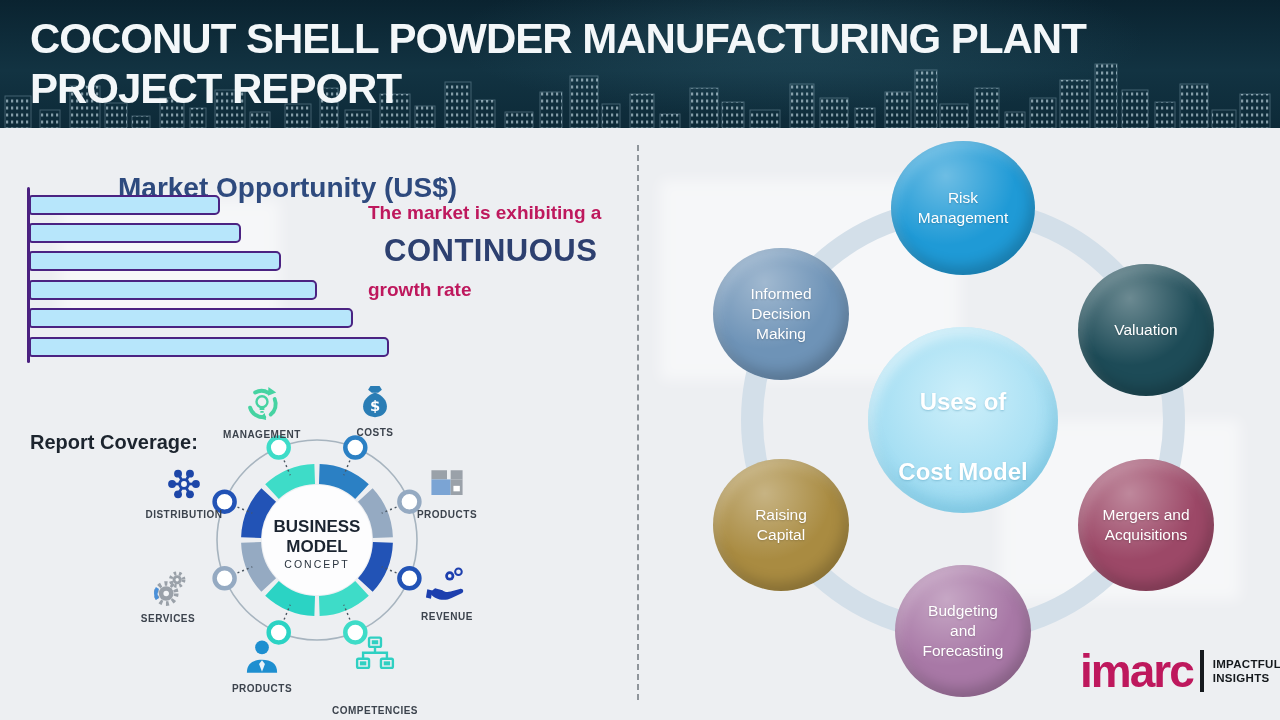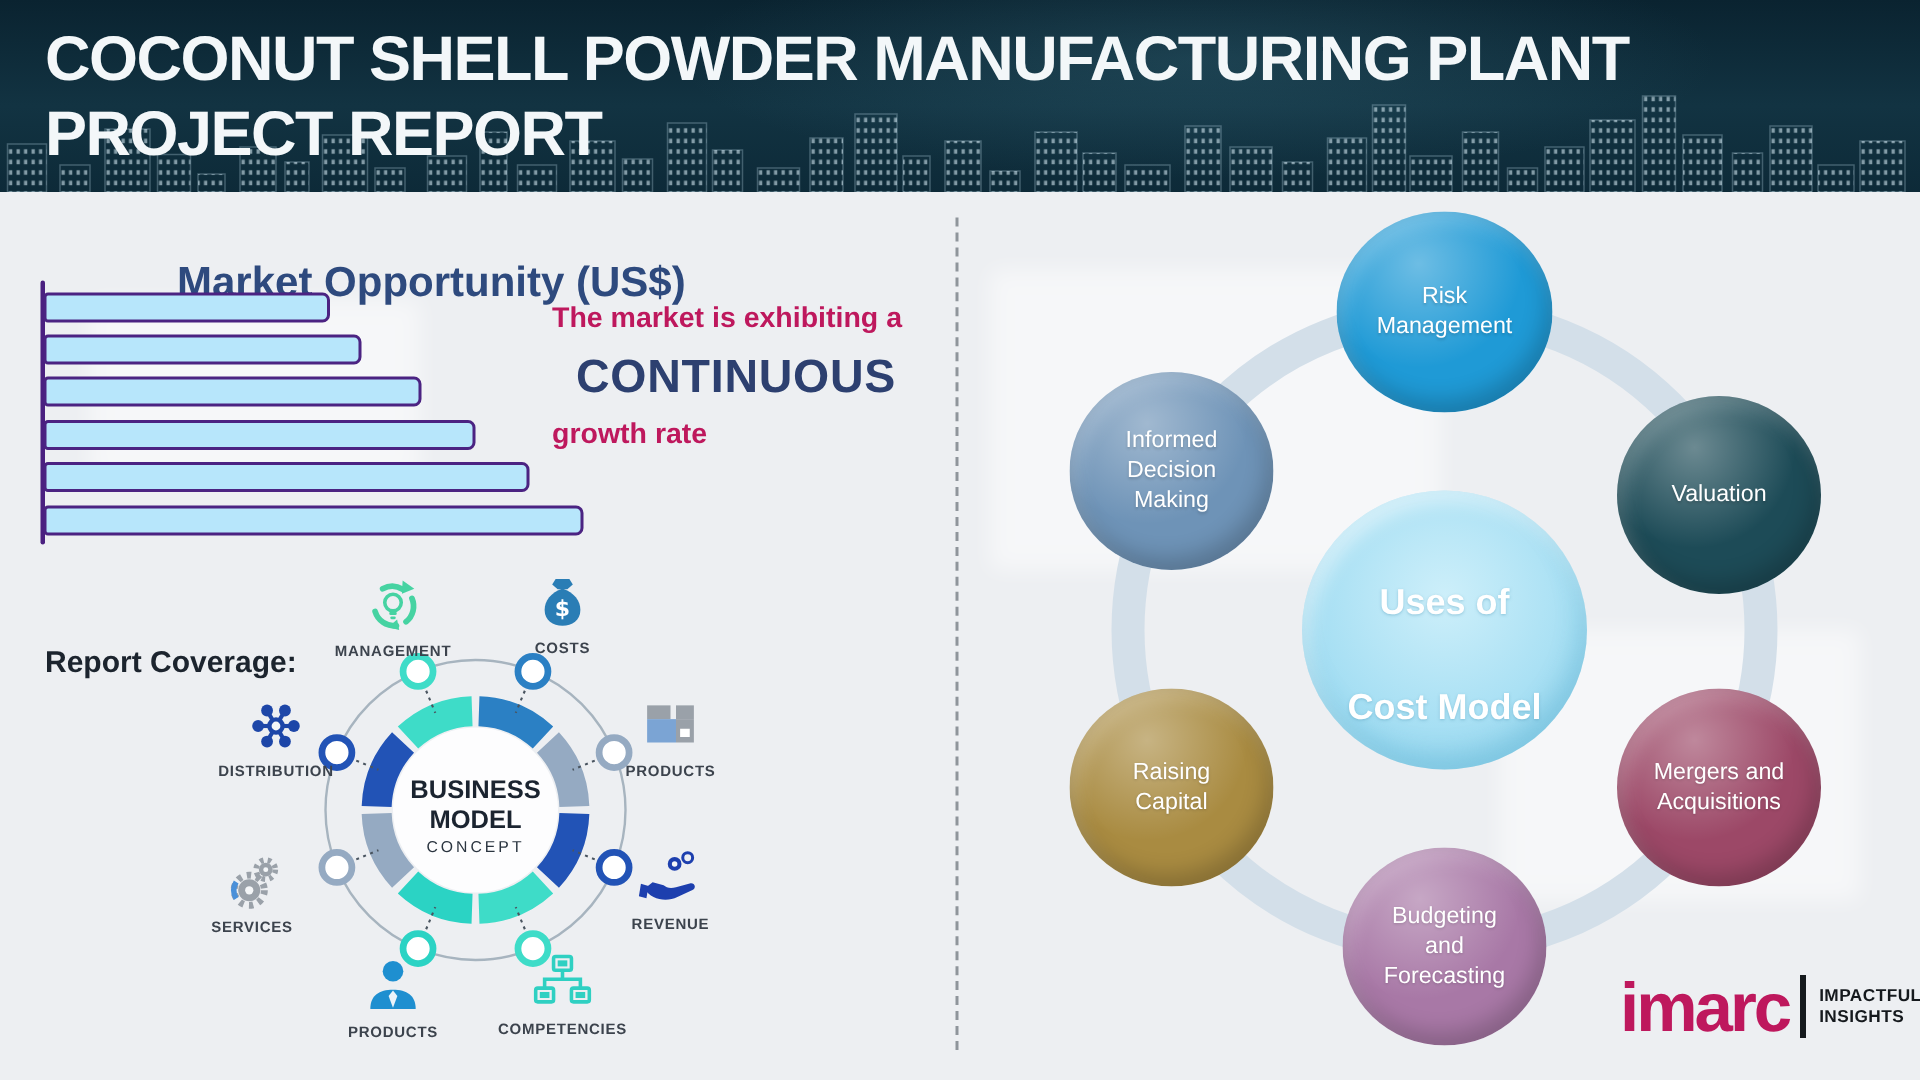--- a/index.html
+++ b/index.html
@@ -261,21 +261,21 @@
 
   <div class="bm-item" style="left:202px;top:636px;">
     <svg viewBox="0 0 48 48">
       <circle cx="24" cy="12.5" r="7.5" fill="#1e8fd0"></circle>
       <path d="M7.5 40 C7.5 30 14 26 24 26 C34 26 40.5 30 40.5 40 Z" fill="#1e8fd0"></path>
       <polygon points="24,26.5 20.8,30.5 24,39 27.2,30.5" fill="#eaf3fa"></polygon>
     </svg>
     <div class="lbl">PRODUCTS</div>
   </div>
 
-  <div class="bm-item" style="left:315px;top:634px;">
+  <div class="bm-item" style="left:315px;top:634px;gap:24px;">
     <svg viewBox="0 0 48 48">
       <g fill="none" stroke="#2fd0c2" stroke-width="2.6">
         <rect x="17.5" y="4" width="13" height="10" rx="1.5"></rect>
         <rect x="4.5" y="27" width="13" height="10" rx="1.5"></rect>
         <rect x="30.5" y="27" width="13" height="10" rx="1.5"></rect>
         <path d="M24 14 V20.5 M11 27 V20.5 H37 V27"></path>
       </g>
       <g fill="#2fd0c2">
         <rect x="20.5" y="6.8" width="7" height="4.4"></rect>
         <rect x="7.5" y="29.8" width="7" height="4.4"></rect>

